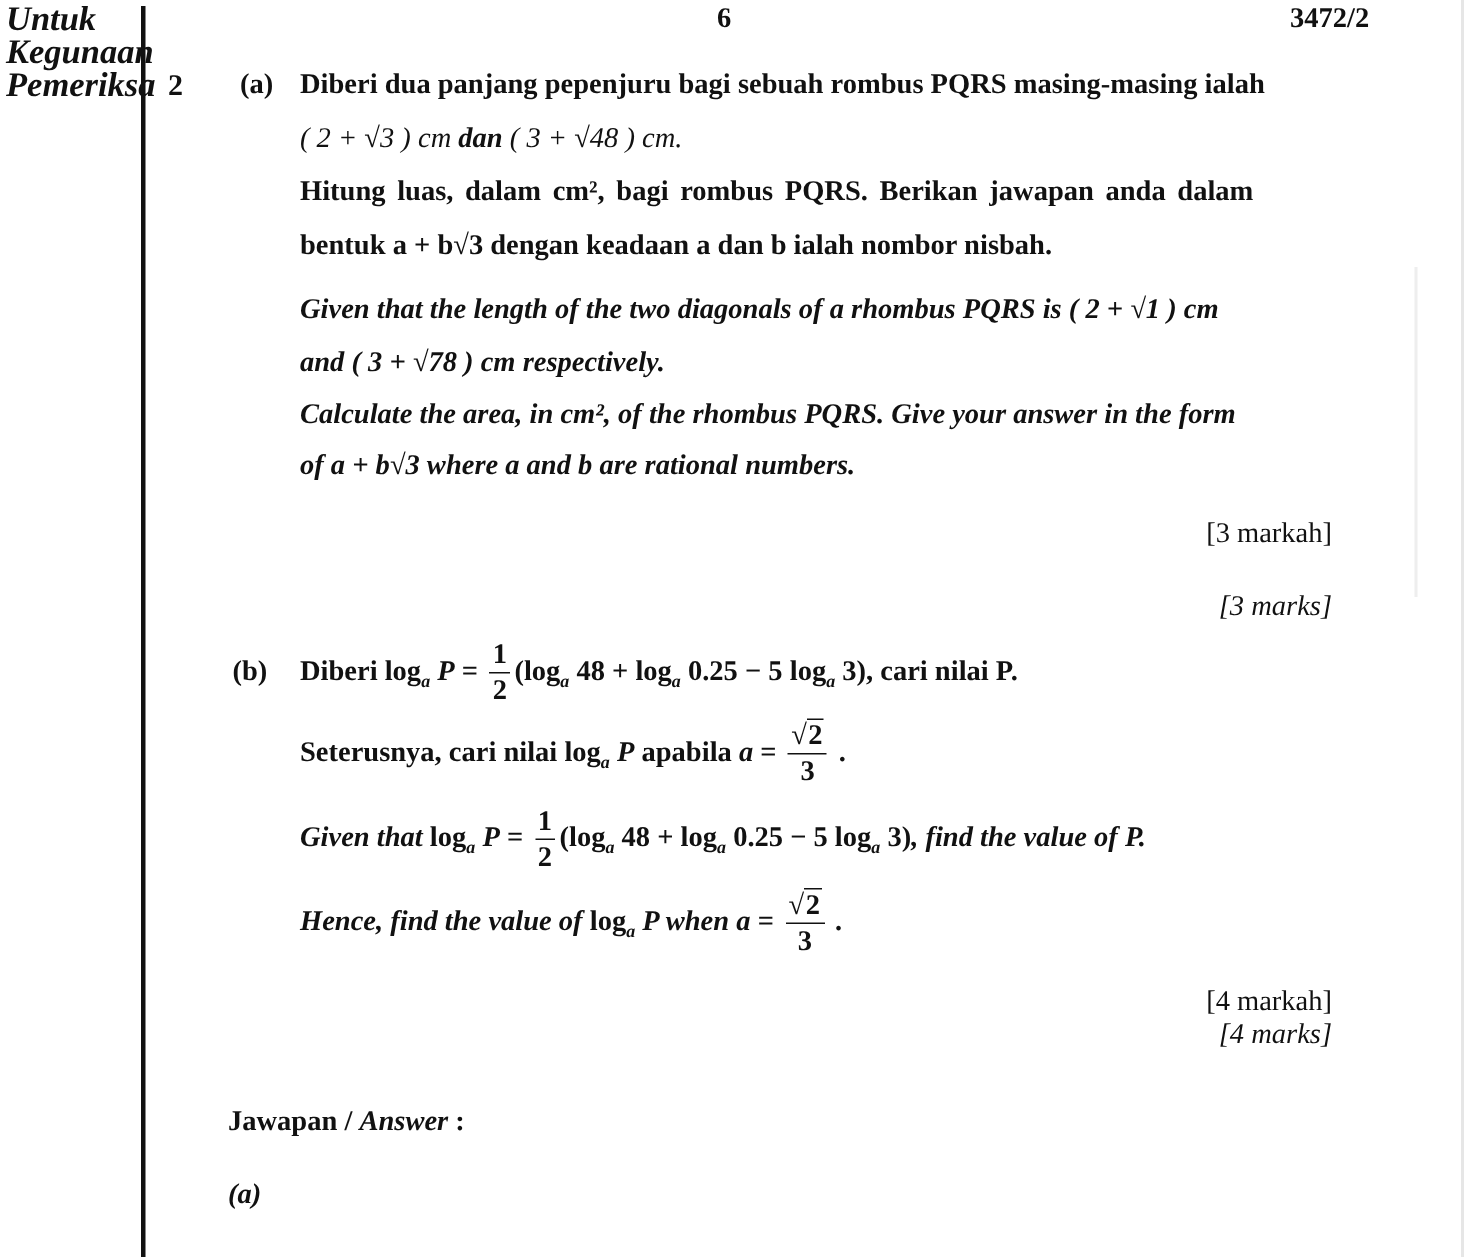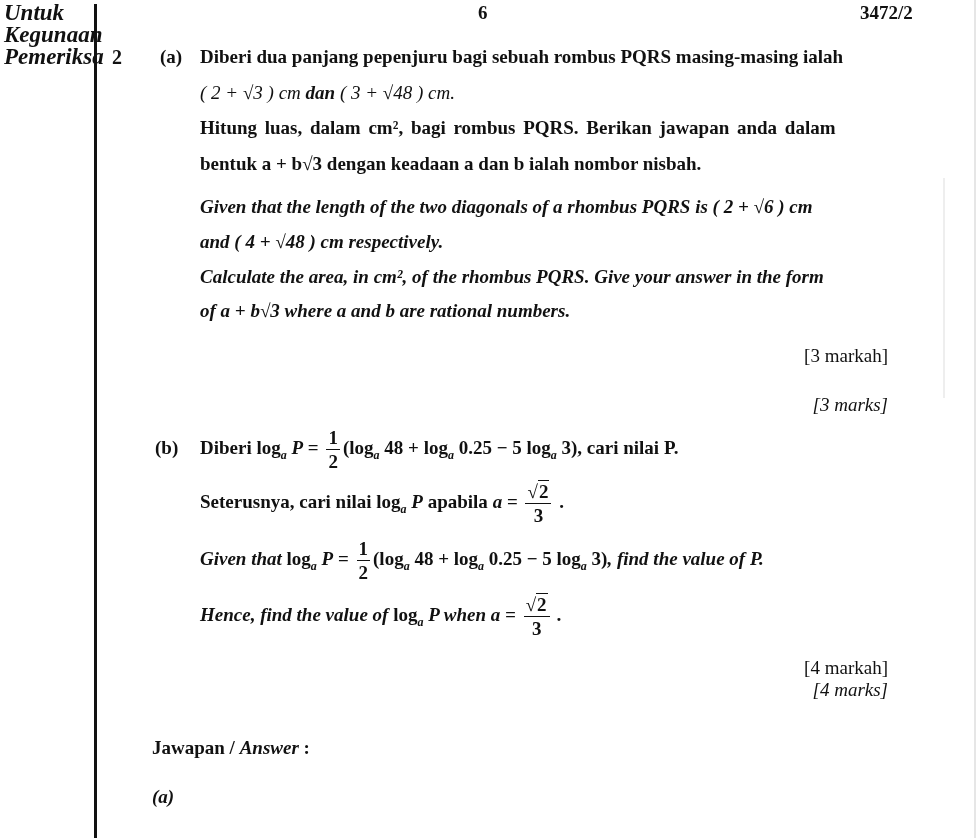--- a/index.html
+++ b/index.html
@@ -44,22 +44,22 @@
 <div class="abs b" style="left:160px; top:46px;">(a)</div>
 <div class="abs line" style="left:200px; top:46px;">Diberi dua panjang pepenjuru bagi sebuah rombus PQRS masing-masing ialah</div>
 <div class="abs" style="left:200px; top:82px;font-style:italic;">
   <span>( 2 + √3 ) cm</span>
   <span class="b">dan</span>
   <span>( 3 + √48 ) cm.</span>
 </div>
 <div class="abs line" style="left:200px; top:117px; word-spacing:3px;">Hitung luas, dalam cm², bagi rombus PQRS. Berikan jawapan anda dalam</div>
 <div class="abs line" style="left:200px; top:153px;">bentuk a + b√3 dengan keadaan a dan b ialah nombor nisbah.</div>
 
-<div class="abs itl" style="left:200px; top:196px;">Given that the length of the two diagonals of a rhombus PQRS is ( 2 + √6 ) cm</div>
-<div class="abs itl" style="left:200px; top:231px;">and ( 4 + √48 ) cm respectively.</div>
+<div class="abs itl" style="left:200px; top:196px;">Given that the length of the two diagonals of a rhombus PQRS is ( 2 + √1 ) cm</div>
+<div class="abs itl" style="left:200px; top:231px;">and ( 3 + √78 ) cm respectively.</div>
 <div class="abs itl" style="left:200px; top:266px;">Calculate the area, in cm², of the rhombus PQRS. Give your answer in the form</div>
 <div class="abs itl" style="left:200px; top:300px;">of a + b√3 where a and b are rational numbers.</div>
 
 <div class="abs marks" style="top:345px;">[3 markah]</div>
 <div class="abs marks i" style="top:371px;margin-top:23px;">[3 marks]</div>
 
 <div class="abs b" style="left:155px; top:437px;">(b)</div>
 
 <div class="abs b" style="left:200px; top:426px; line-height:44px;">
   <span>Diberi</span>

